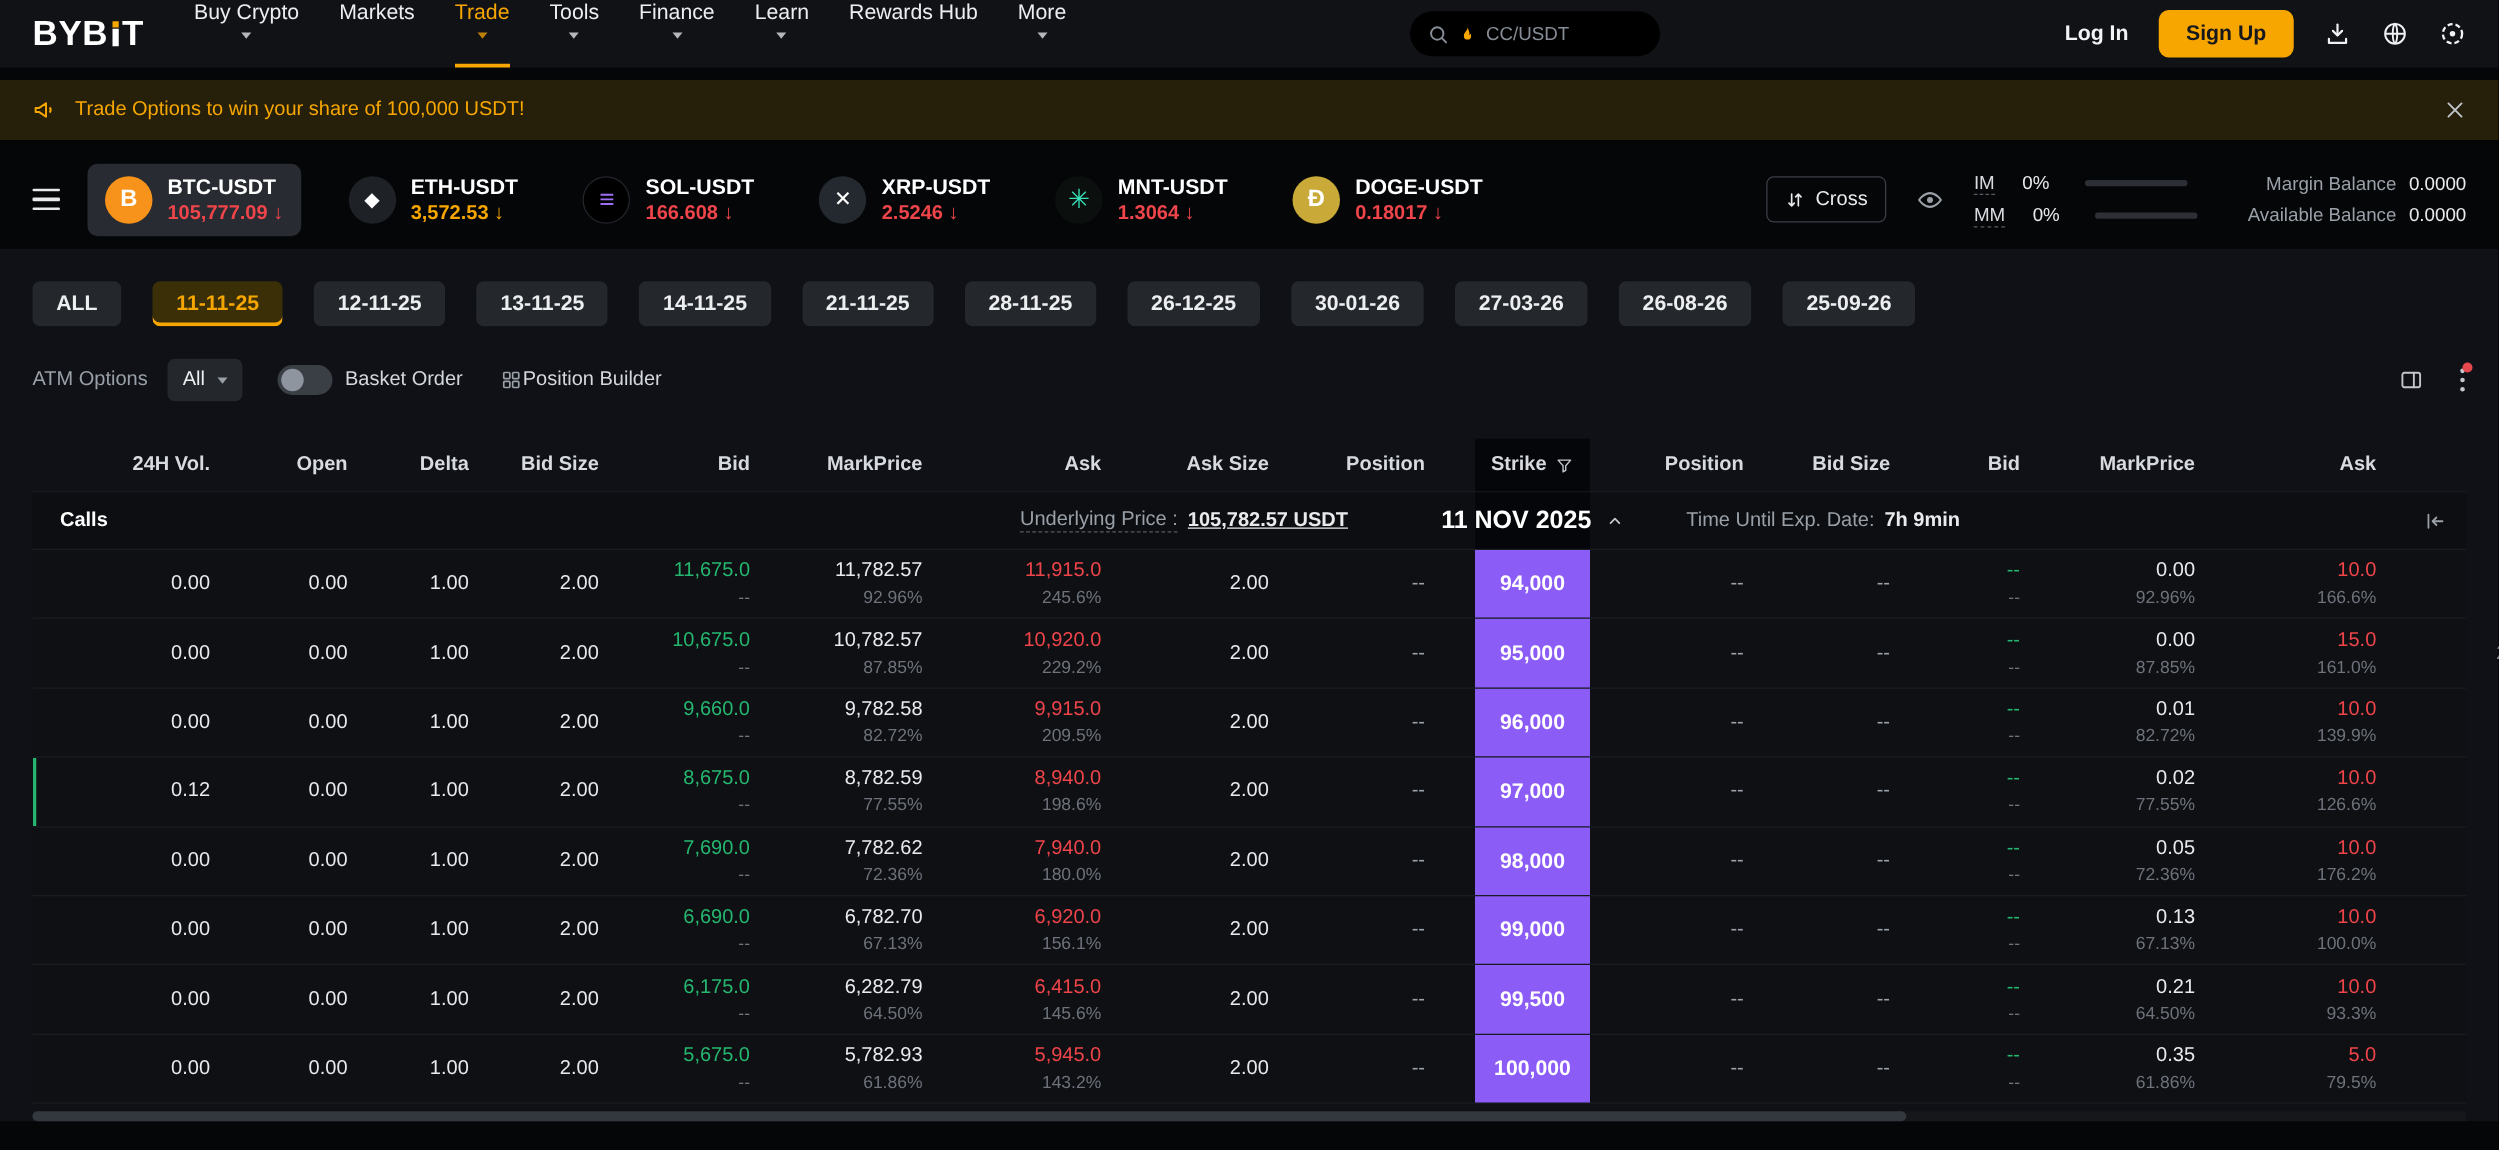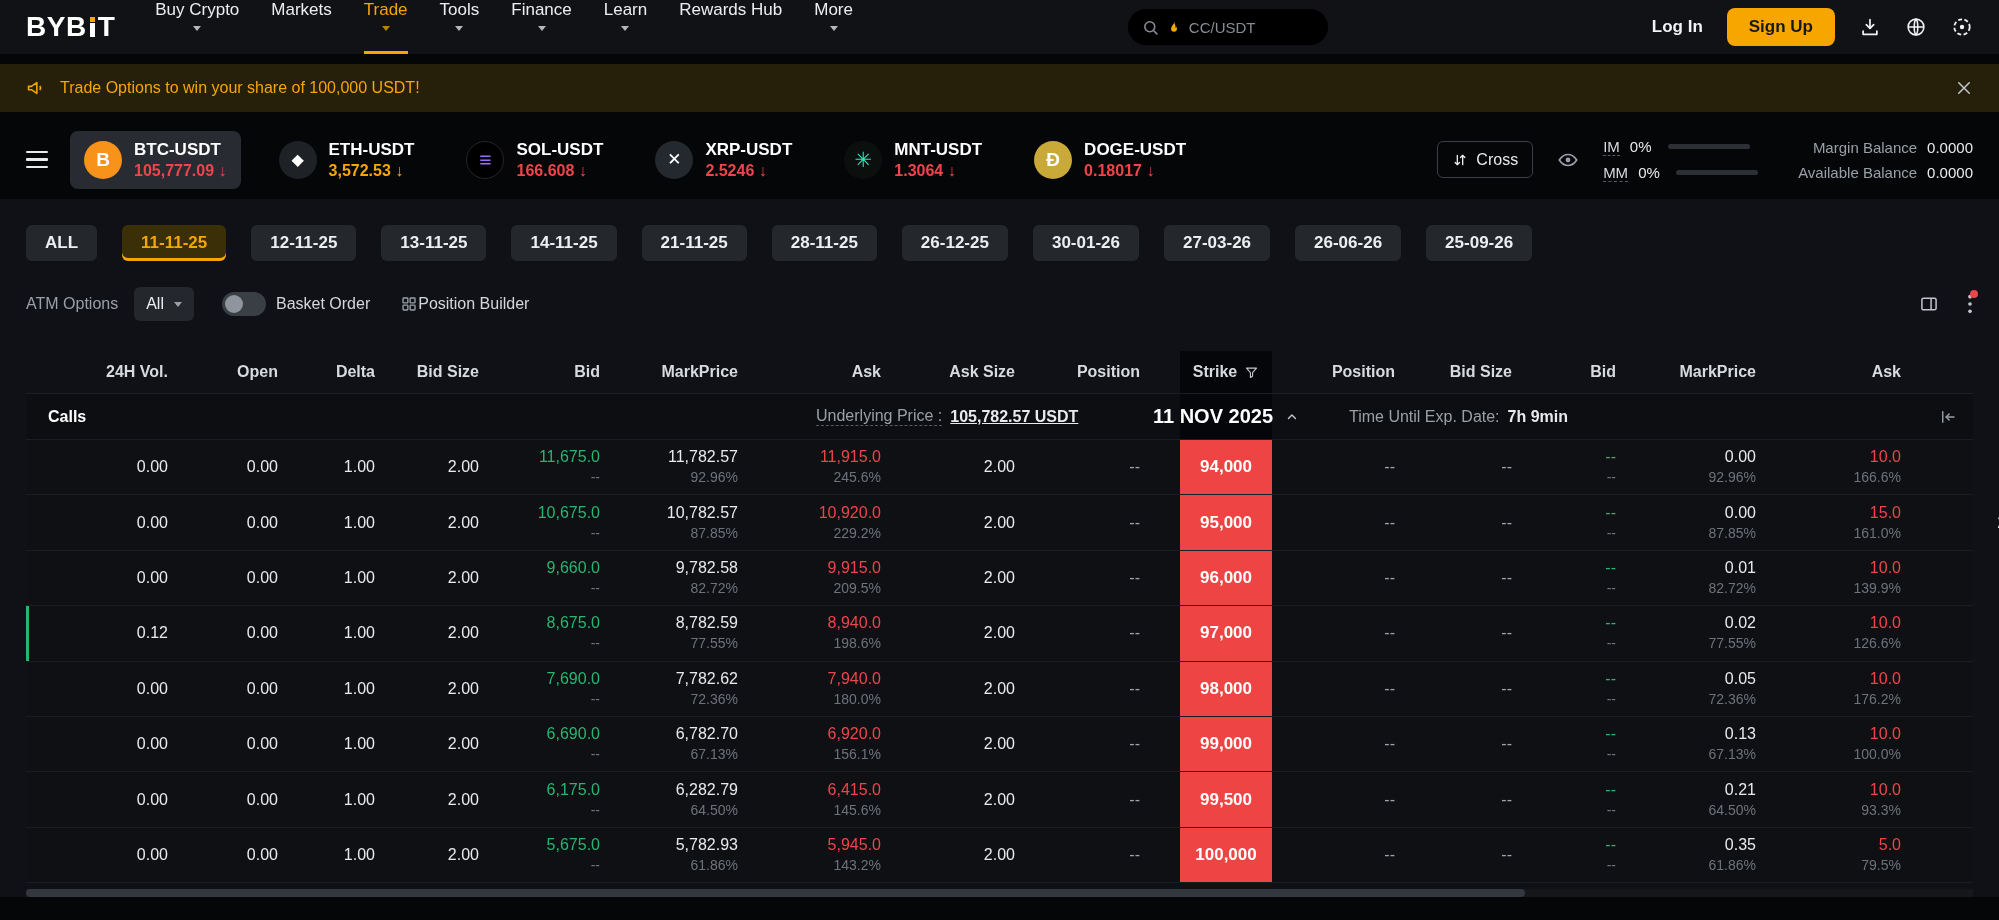--- a/index.html
+++ b/index.html
@@ -44,21 +44,21 @@
   .ic-mnt  { background:#0b100e; color:#35e0b6; font-size:21px; }
   .ic-doge { background:#c9a938; color:#fff; }
   .pair-symbol { font-size:17px; font-weight:bold; color:#fff; line-height:22px; white-space:nowrap; }
   .pair-price { font-size:16px; font-weight:bold; line-height:20px; white-space:nowrap; }
   .pair-price.red { color:#ef454a; }
   .pair-price.amber { color:#f7a600; }
   .ticker-right { margin-left:auto; display:flex; align-items:center; }
   .cross-btn { display:flex; align-items:center; gap:8px; height:37px; padding:0 14px; border:1px solid #3a3e45; border-radius:6px; background:none; color:#e9eaec; font-size:16px; cursor:pointer; font-family:inherit; }
   .eye-icon { color:#9aa0a8; margin:0 24px; display:flex; cursor:pointer; }
   .im-mm { display:flex; flex-direction:column; gap:8px; margin-right:40px; }
-  .im-row { display:flex; align-items:center; gap:10px; font-size:15px; }
+  .im-row { display:flex; align-items:center; gap:22px; font-size:15px; }
   .im-label { color:#d7dade; border-bottom:1px dashed #565b63; line-height:17px; }
   .im-val { color:#e9eaec; width:28px; }
   .bar { width:82px; height:5px; background:#2c2f35; border-radius:3px; overflow:hidden; }
   .bar .fill { width:5%; height:100%; background:#565b63; }
   .balances { display:flex; flex-direction:column; gap:8px; align-items:flex-end; }
   .bal-row { display:flex; gap:10px; font-size:15px; line-height:17px; }
   .bal-label { color:#9aa0a8; }
   .bal-val { color:#e9eaec; }
 
   
@@ -106,21 +106,21 @@
   .trow { display:grid; grid-template-columns:var(--cols); height:55.4px; border-bottom:1px solid #191c21; cursor:pointer; }
   .trow.flash { box-shadow:inset 3px 0 0 #25b76f; }
   .cell { display:flex; align-items:center; justify-content:flex-end; padding-right:8px; font-size:16px; color:#e9eaec; white-space:nowrap; }
   .cell.c9 { padding-right:40px; }
   .cell.dual { flex-direction:column; align-items:flex-end; justify-content:center; gap:2px; line-height:19px; }
   .cell .main { font-size:16px; }
   .cell .sub { font-size:14px; color:#6e737b; }
   .green { color:#25b76f; }
   .red { color:#ef454a; }
   .muted { color:#9da3ab; }
-  .cell.strike { justify-content:center; padding-right:0; background:#ef4444; font-size:17px; font-weight:bold; color:#fff; }
+  .cell.strike { justify-content:center; padding-right:0; background:#8b5cf6; font-size:17px; font-weight:bold; color:#fff; }
   .cell.edge { padding-right:10px; }
 
   
   .hscroll { margin-top:6px; height:8px; background:#15171a; }
   .hscroll .thumb { width:77%; height:8px; border-radius:4px; background:#33373e; }
 
   svg { display:block; }
 </style>
 </head>
 <body>
@@ -342,21 +342,21 @@
         <div class="tab">
           <span>26-12-25</span>
         </div>
         <div class="tab">
           <span>30-01-26</span>
         </div>
         <div class="tab">
           <span>27-03-26</span>
         </div>
         <div class="tab">
-          <span>26-06-26</span>
+          <span>26-08-26</span>
         </div>
         <div class="tab">
           <span>25-09-26</span>
         </div>
       </div>
 
     <div class="toolbar">
       <span class="atm-label">ATM Options</span>
       <button class="dd-btn">
         <span>All</span>

